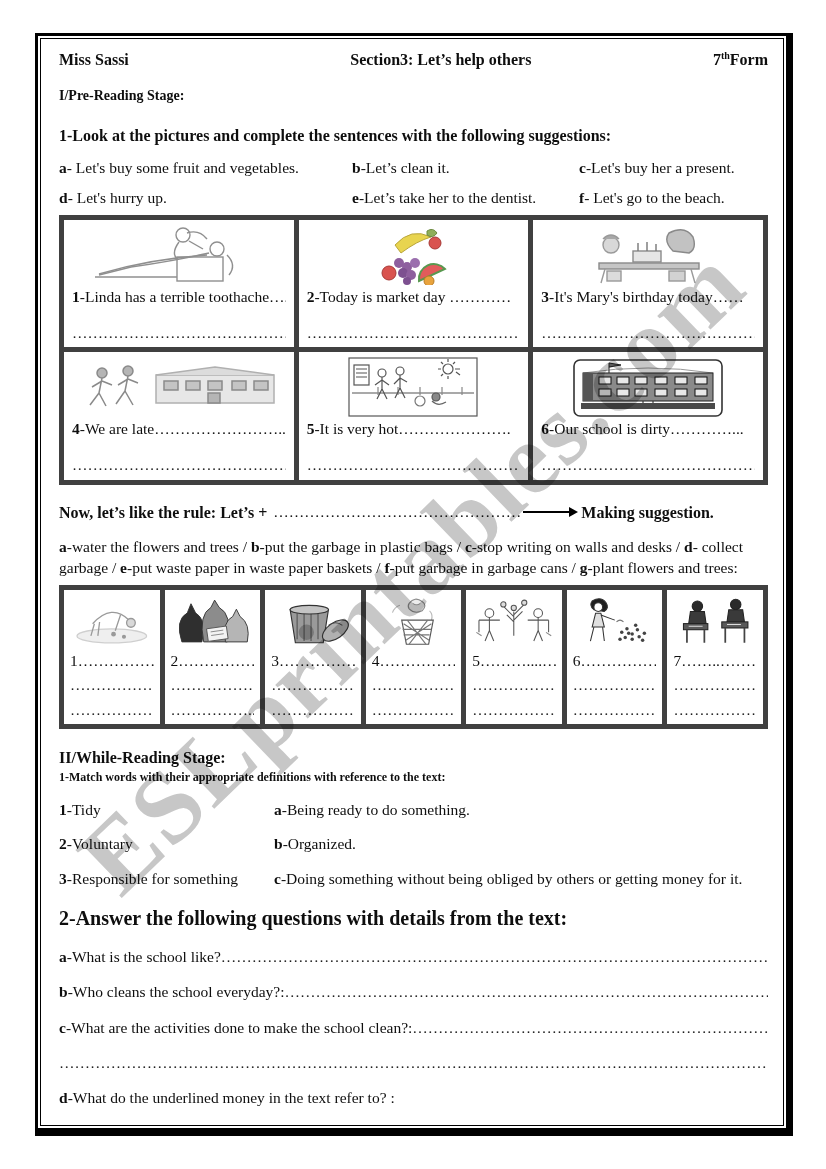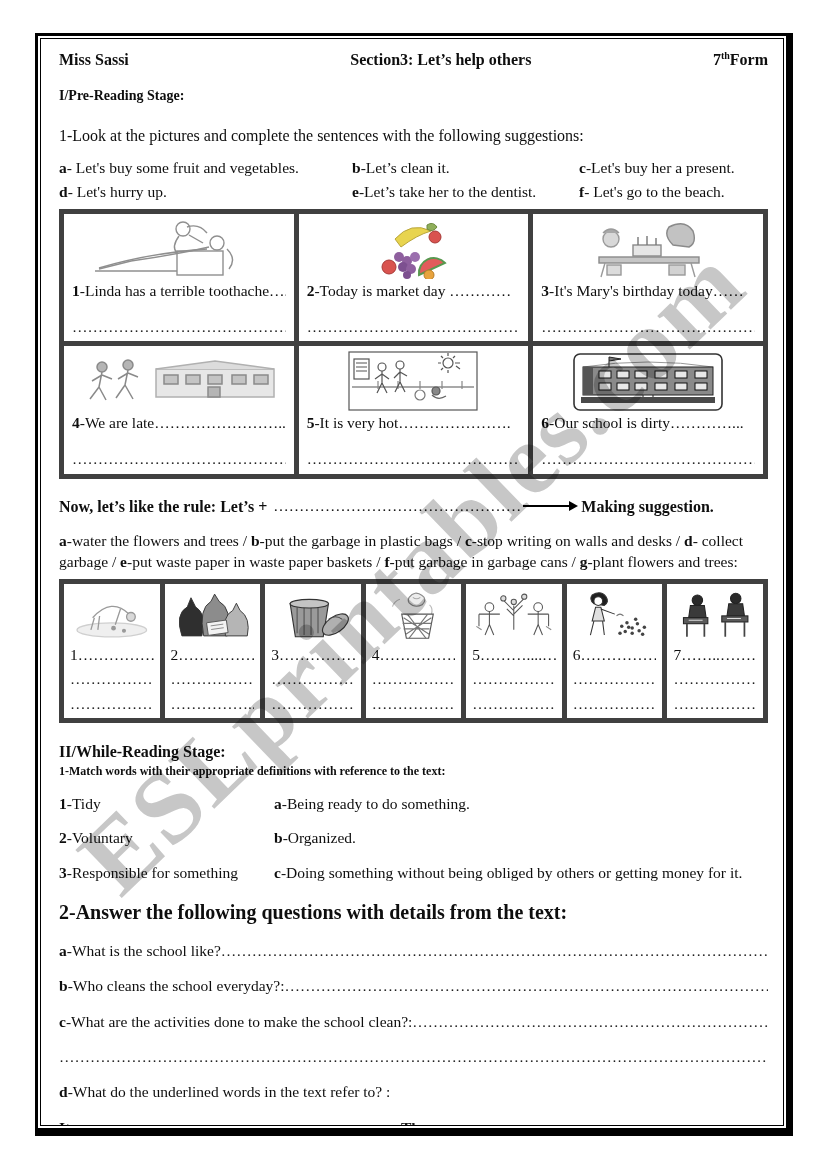--- a/index.html
+++ b/index.html
@@ -21,22 +21,22 @@
     transform: translate(-50%,-50%) rotate(-44deg);
     font-size: 102px; font-weight: bold; letter-spacing: 2px;
     color: #8f8f8f; opacity: .5; white-space: nowrap;
     z-index: 5; pointer-events: none; mix-blend-mode: multiply;
   }
   .b { font-weight: bold; }
   .header { display: flex; justify-content: space-between; font-weight: bold; font-size: 16px; }
   .header sup { font-size: 10px; }
   .header .mid { margin-left: 40px; }
   .sec-title { font-weight: bold; font-size: 14px; margin: 17px 0 0; }
-  .instr { font-weight: normal; font-size: 16px; margin: 19px 0 3px; }
-  .sugg { display: grid; grid-template-columns: 293px 227px auto; row-gap: 4px; margin-top: 12px; }
+  .instr { font-weight: bold; font-size: 16px; margin: 19px 0 3px; }
+  .sugg { display: grid; grid-template-columns: 293px 227px auto; row-gap: 10px; margin-top: 12px; }
   table.wtab { border-collapse: collapse; width: 100%; table-layout: fixed; margin-top: 6px; }
   table.wtab td { border: 5px solid #404040; vertical-align: top; overflow: hidden; }
   table.t1 td { height: 113px; padding: 3px 8px 4px; }
   table.t2 td { height: 127px; padding: 2px 6px 4px; }
   .imgw { height: 62px; display: flex; align-items: flex-end; justify-content: center; }
   .imgw2 { height: 56px; display: flex; align-items: flex-end; justify-content: center; }
   .sent, .dline, .numline { white-space: nowrap; overflow: hidden; }
   .sent { margin-top: 2px; }
   .dline { margin-top: 4px; color: #1c1c1c; }
   .numline { margin-top: 3px; }
@@ -386,21 +386,21 @@
     </div>
     <div class="qline">
       <span class="qtext"><span class="b">c</span><span>-What are the activities done to make the school clean?: </span></span>
       <span class="qdots">…………………………………………………………………………………………………………………</span>
     </div>
     <div class="qline">
       <span class="qdots">………………………………………………………………………………………………………………………………………………………………………………</span>
     </div>
 
     <div class="qline">
-      <span class="qtext"><span class="b">d</span><span>-What do the underlined words in the text refer to? :</span></span>
+      <span class="qtext"><span class="b">d</span><span>-What do the underlined money in the text refer to? :</span></span>
     </div>
 
     <div class="refer-line">
       <span class="seg1"><span class="b">It</span><span>: ………………………………………………………….........../</span></span>
       <span class="qdots"><span class="b">Them</span><span>: ……………………………………………………………………………………………..</span></span>
     </div>
 
   </div>
 </div>
 

